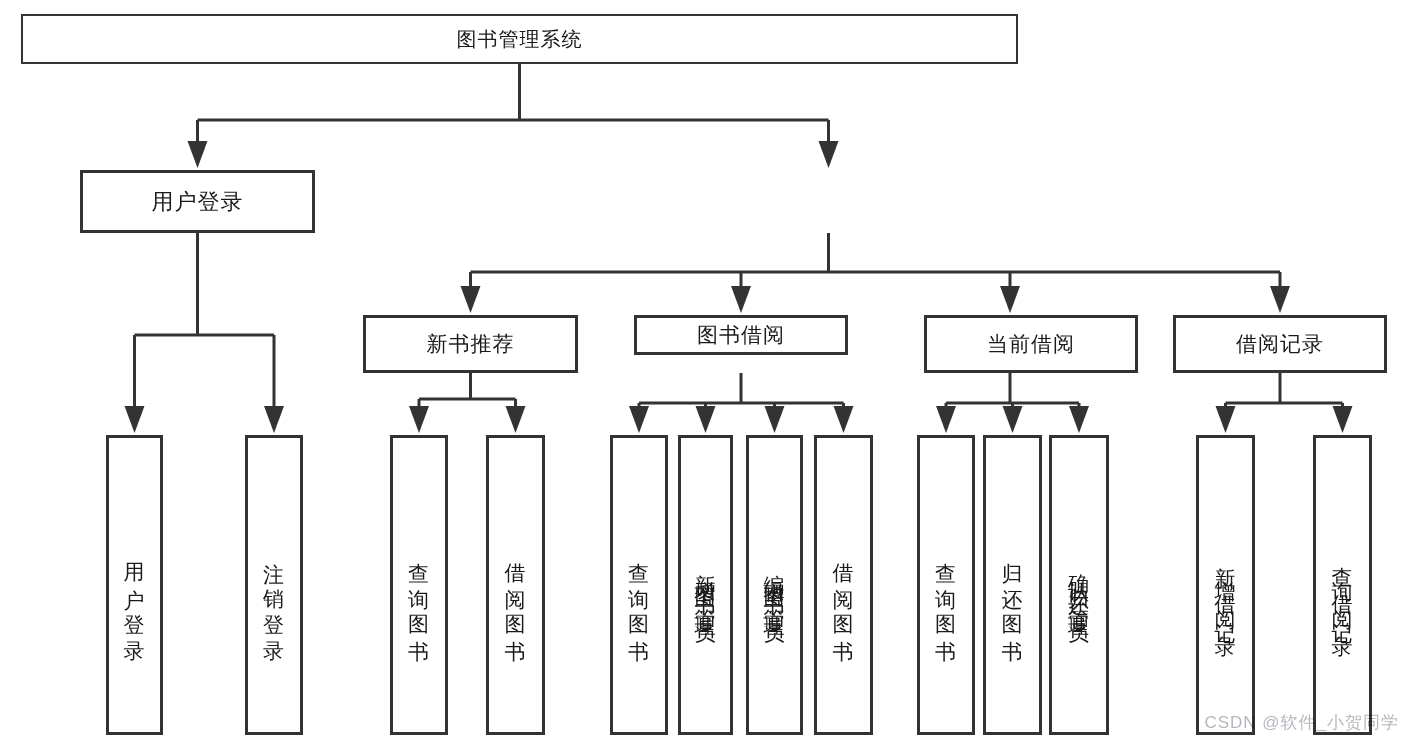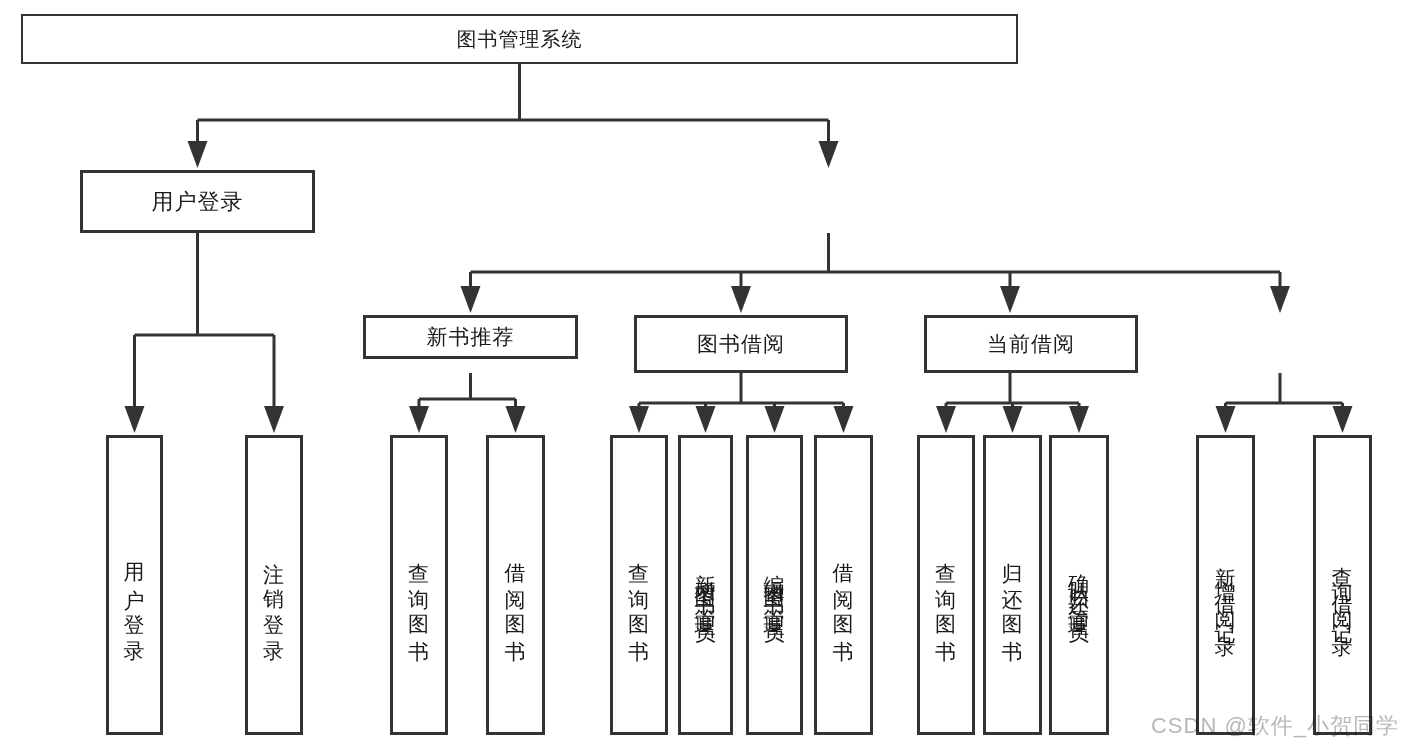--- a/index.html
+++ b/index.html
@@ -11,22 +11,22 @@
   svg.wires path{stroke:#333333;stroke-width:3;fill:none;}
   svg.wires polygon{fill:#333333;stroke:none;}
   .node{
     position:absolute;box-sizing:border-box;background:#ffffff;border:3px solid #333333;
     display:flex;align-items:center;justify-content:center;z-index:2;text-align:center;
   }
   .h{font-size:21px;letter-spacing:1px;}
   #n-root{left:21px;top:14px;width:997px;height:50px;border-width:2px;font-size:20px;}
   #n-login{left:80px;top:170px;width:235px;height:63px;font-size:22px;}
   #n-mgmt{left:710px;top:170px;width:237px;height:63px;font-size:22px;}
-  #n-rec{left:363px;top:315px;width:215px;height:44px;}
-  #n-borrow{left:634px;top:315px;width:214px;height:58px;}
+  #n-rec{left:363px;top:315px;width:215px;height:58px;}
+  #n-borrow{left:634px;top:315px;width:214px;height:40px;}
   #n-current{left:903px;top:315px;width:214px;height:58px;margin-left:21px;}
   #n-records{left:1173px;top:315px;width:214px;height:58px;}
   .leaf{top:435px;height:300px;font-size:21px;}
   .leaf span{writing-mode:vertical-rl;text-orientation:mixed;line-height:1;}
   .sp4 span{letter-spacing:26px;margin-bottom:-26px;}
   .sp6 span{letter-spacing:14px;margin-bottom:-14px;}
   .sp9 span{letter-spacing:7px;margin-bottom:-7px;}
   #l-1a{left:106px;width:57px;}
   #l-1b{left:245px;width:58px;}
   #l-2a{left:390px;width:58px;}
@@ -34,21 +34,21 @@
   #l-3a{left:610px;width:58px;}
   #l-3b{left:678px;width:55px;}
   #l-3c{left:746px;width:57px;}
   #l-3d{left:814px;width:59px;}
   #l-4a{left:917px;width:58px;}
   #l-4b{left:983px;width:59px;}
   #l-4c{left:1049px;width:60px;}
   #l-5a{left:1196px;width:59px;}
   #l-5b{left:1313px;width:59px;}
   .watermark{
-    position:absolute;right:6px;top:711px;z-index:3;font-size:22px;color:#b4b8bd;
+    position:absolute;right:6px;top:711px;z-index:3;font-size:17px;color:#b4b8bd;
     mix-blend-mode:multiply;letter-spacing:1px;white-space:nowrap;
   }
 </style>
 </head>
 <body>
 
 <div class="stage">
 
   <svg class="wires" viewBox="0 0 1405 747">
     <g>
@@ -103,20 +103,23 @@
 
   <div class="node h" id="n-rec">
     <span>新书推荐</span>
   </div>
   <div class="node h" id="n-borrow">
     <span>图书借阅</span>
   </div>
   <div class="node h" id="n-current">
     <span>当前借阅</span>
   </div>
+  <div class="node h" id="n-records">
+    <span>借阅记录</span>
+  </div>
 
   <div class="node leaf sp4" id="l-1a">
     <span>用户登录</span>
   </div>
   <div class="node leaf sp4" id="l-1b">
     <span>注销登录</span>
   </div>
 
   <div class="node leaf sp4" id="l-2a">
     <span>查询图书</span>

